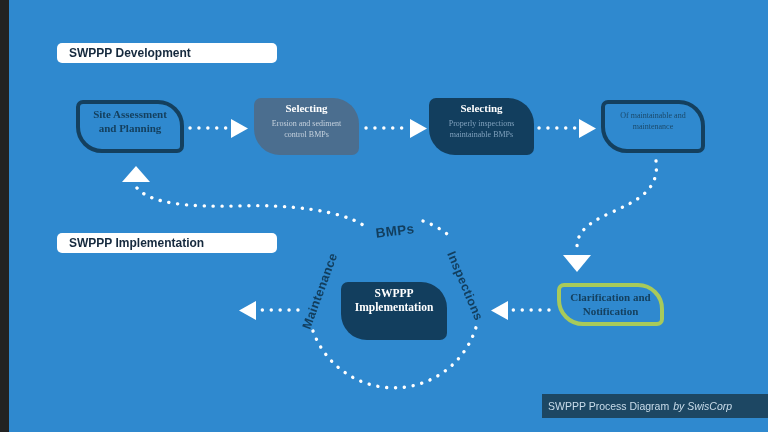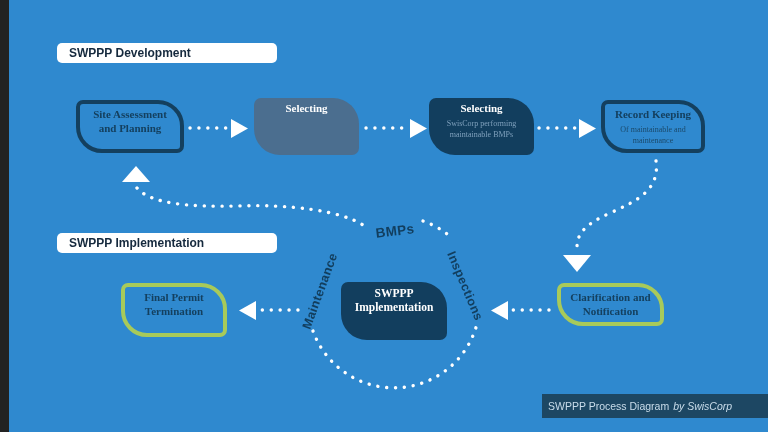--- a/index.html
+++ b/index.html
@@ -77,43 +77,40 @@
 
   <div class="pill" style="left:48px;top:43px;">SWPPP Development</div>
   <div class="pill" style="left:48px;top:233px;">SWPPP Implementation</div>
 
   <div class="node outline-navy" style="left:67px;top:100px;width:108px;height:53px;">
     <div class="t">Site Assessment and Planning</div>
   </div>
 
   <div class="node fill-slate" style="left:245px;top:98px;width:105px;height:57px;">
     <div class="t">Selecting</div>
+    <div class="s">Erosion and sediment control BMPs</div>
   </div>
 
   <div class="node fill-navy" style="left:420px;top:98px;width:105px;height:57px;">
     <div class="t">Selecting</div>
-    <div class="s">SwisCorp performing maintainable BMPs</div>
+    <div class="s">Properly inspections maintainable BMPs</div>
   </div>
 
   <div class="node outline-navy" style="left:592px;top:100px;width:104px;height:53px;">
-    <div class="t">Record Keeping</div>
     <div class="s">Of maintainable and maintenance</div>
   </div>
 
   <div class="node fill-navy" style="left:332px;top:282px;width:106px;height:58px;border-radius:7px 26px 7px 26px;">
     <div class="t" style="font-size:11.5px;">SWPPP Implementation</div>
   </div>
 
   <div class="rot rot-bmps">BMPs</div>
   <div class="rot rot-insp">Inspections</div>
   <div class="rot rot-maint">Maintenance</div>
 
-  <div class="node outline-green" style="left:112px;top:283px;width:106px;height:54px;">
-    <div class="t">Final Permit Termination</div>
-  </div>
 
   <div class="node outline-green" style="left:548px;top:283px;width:107px;height:43px;">
     <div class="t">Clarification and Notification</div>
   </div>
 
   <div class="footer">
     <span>SWPPP Process Diagram</span><span class="by">by SwisCorp</span>
   </div>
 
 </div>

